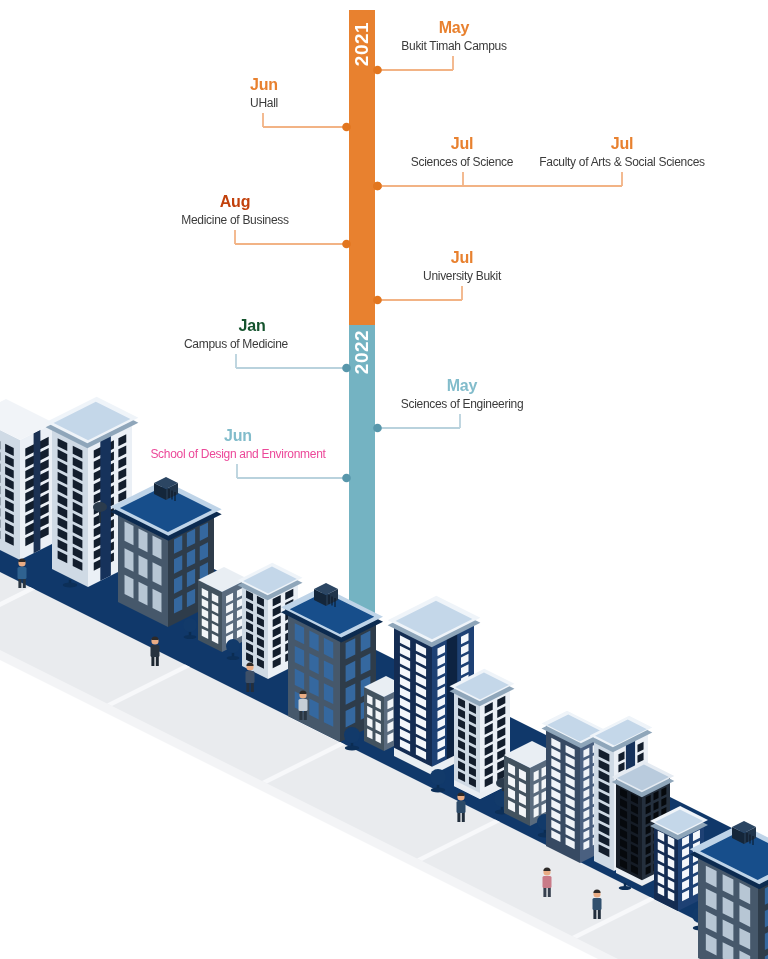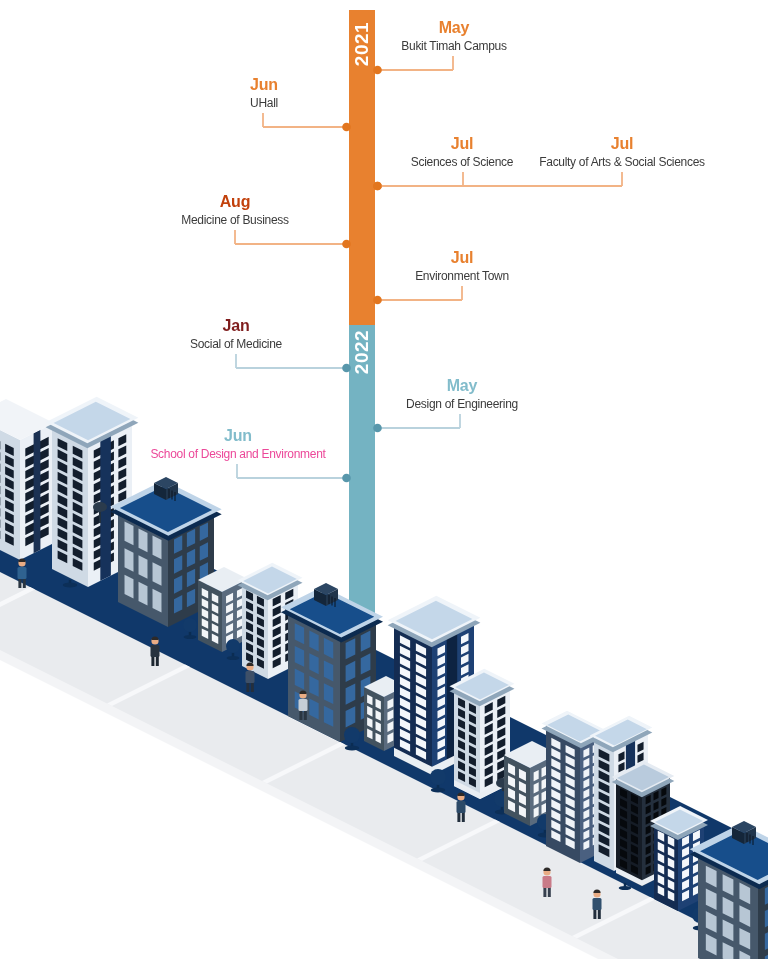--- a/index.html
+++ b/index.html
@@ -801,23 +801,23 @@
       <div class="entry-title" style="left: 294px; top: 39px; color: rgb(59, 59, 59);">Bukit Timah Campus</div>
       <div class="entry-month" style="left: 104px; top: 76px; color: rgb(232, 129, 47);">Jun</div>
       <div class="entry-title" style="left: 104px; top: 96px; color: rgb(59, 59, 59); text-align: center;">UHall</div>
       <div class="entry-month" style="left: 302px; top: 135px; color: rgb(232, 129, 47);">Jul</div>
       <div class="entry-title" style="left: 302px; top: 155px; color: rgb(59, 59, 59);">Sciences of Science</div>
       <div class="entry-month" style="left: 462px; top: 135px; color: rgb(232, 129, 47);">Jul</div>
       <div class="entry-title" style="left: 462px; top: 155px; color: rgb(59, 59, 59);">Faculty of Arts &amp; Social Sciences</div>
       <div class="entry-month" style="left: 75px; top: 193px; color: #c2410c;">Aug</div>
       <div class="entry-title" style="left: 75px; top: 213px; color: rgb(59, 59, 59);">Medicine of Business</div>
       <div class="entry-month" style="left: 302px; top: 249px; color: rgb(232, 129, 47);">Jul</div>
-      <div class="entry-title" style="left: 302px; top: 269px; color: rgb(59, 59, 59);">Environment Town</div>
-      <div class="entry-month" style="left: 76px; top: 317px; color: #7f1d1d;">Jan</div>
-      <div class="entry-title" style="left: 76px; top: 337px; color: rgb(59, 59, 59);">Social of Medicine</div>
+      <div class="entry-title" style="left: 302px; top: 269px; color: rgb(59, 59, 59);">University Bukit</div>
+      <div class="entry-month" style="left: 92px; top: 317px; color: #14532d;">Jan</div>
+      <div class="entry-title" style="left: 76px; top: 337px; color: rgb(59, 59, 59);">Campus of Medicine</div>
       <div class="entry-month" style="left: 302px; top: 377px; color: rgb(130, 188, 203);">May</div>
-      <div class="entry-title" style="left: 302px; top: 397px; color: rgb(59, 59, 59);">Design of Engineering</div>
+      <div class="entry-title" style="left: 302px; top: 397px; color: rgb(59, 59, 59);">Sciences of Engineering</div>
       <div class="entry-month" style="left: 78px; top: 427px; color: rgb(130, 188, 203);">Jun</div>
       <div class="entry-title" style="left: 78px; top: 447px; color: #ec4899;">School of Design and Environment</div>
       <div class="year-label" style="left: 332px; top: 31px;">2021</div>
       <div class="year-label" style="left: 332px; top: 339px;">2022</div>
     </div>
 </div>
 
 </body></html>

